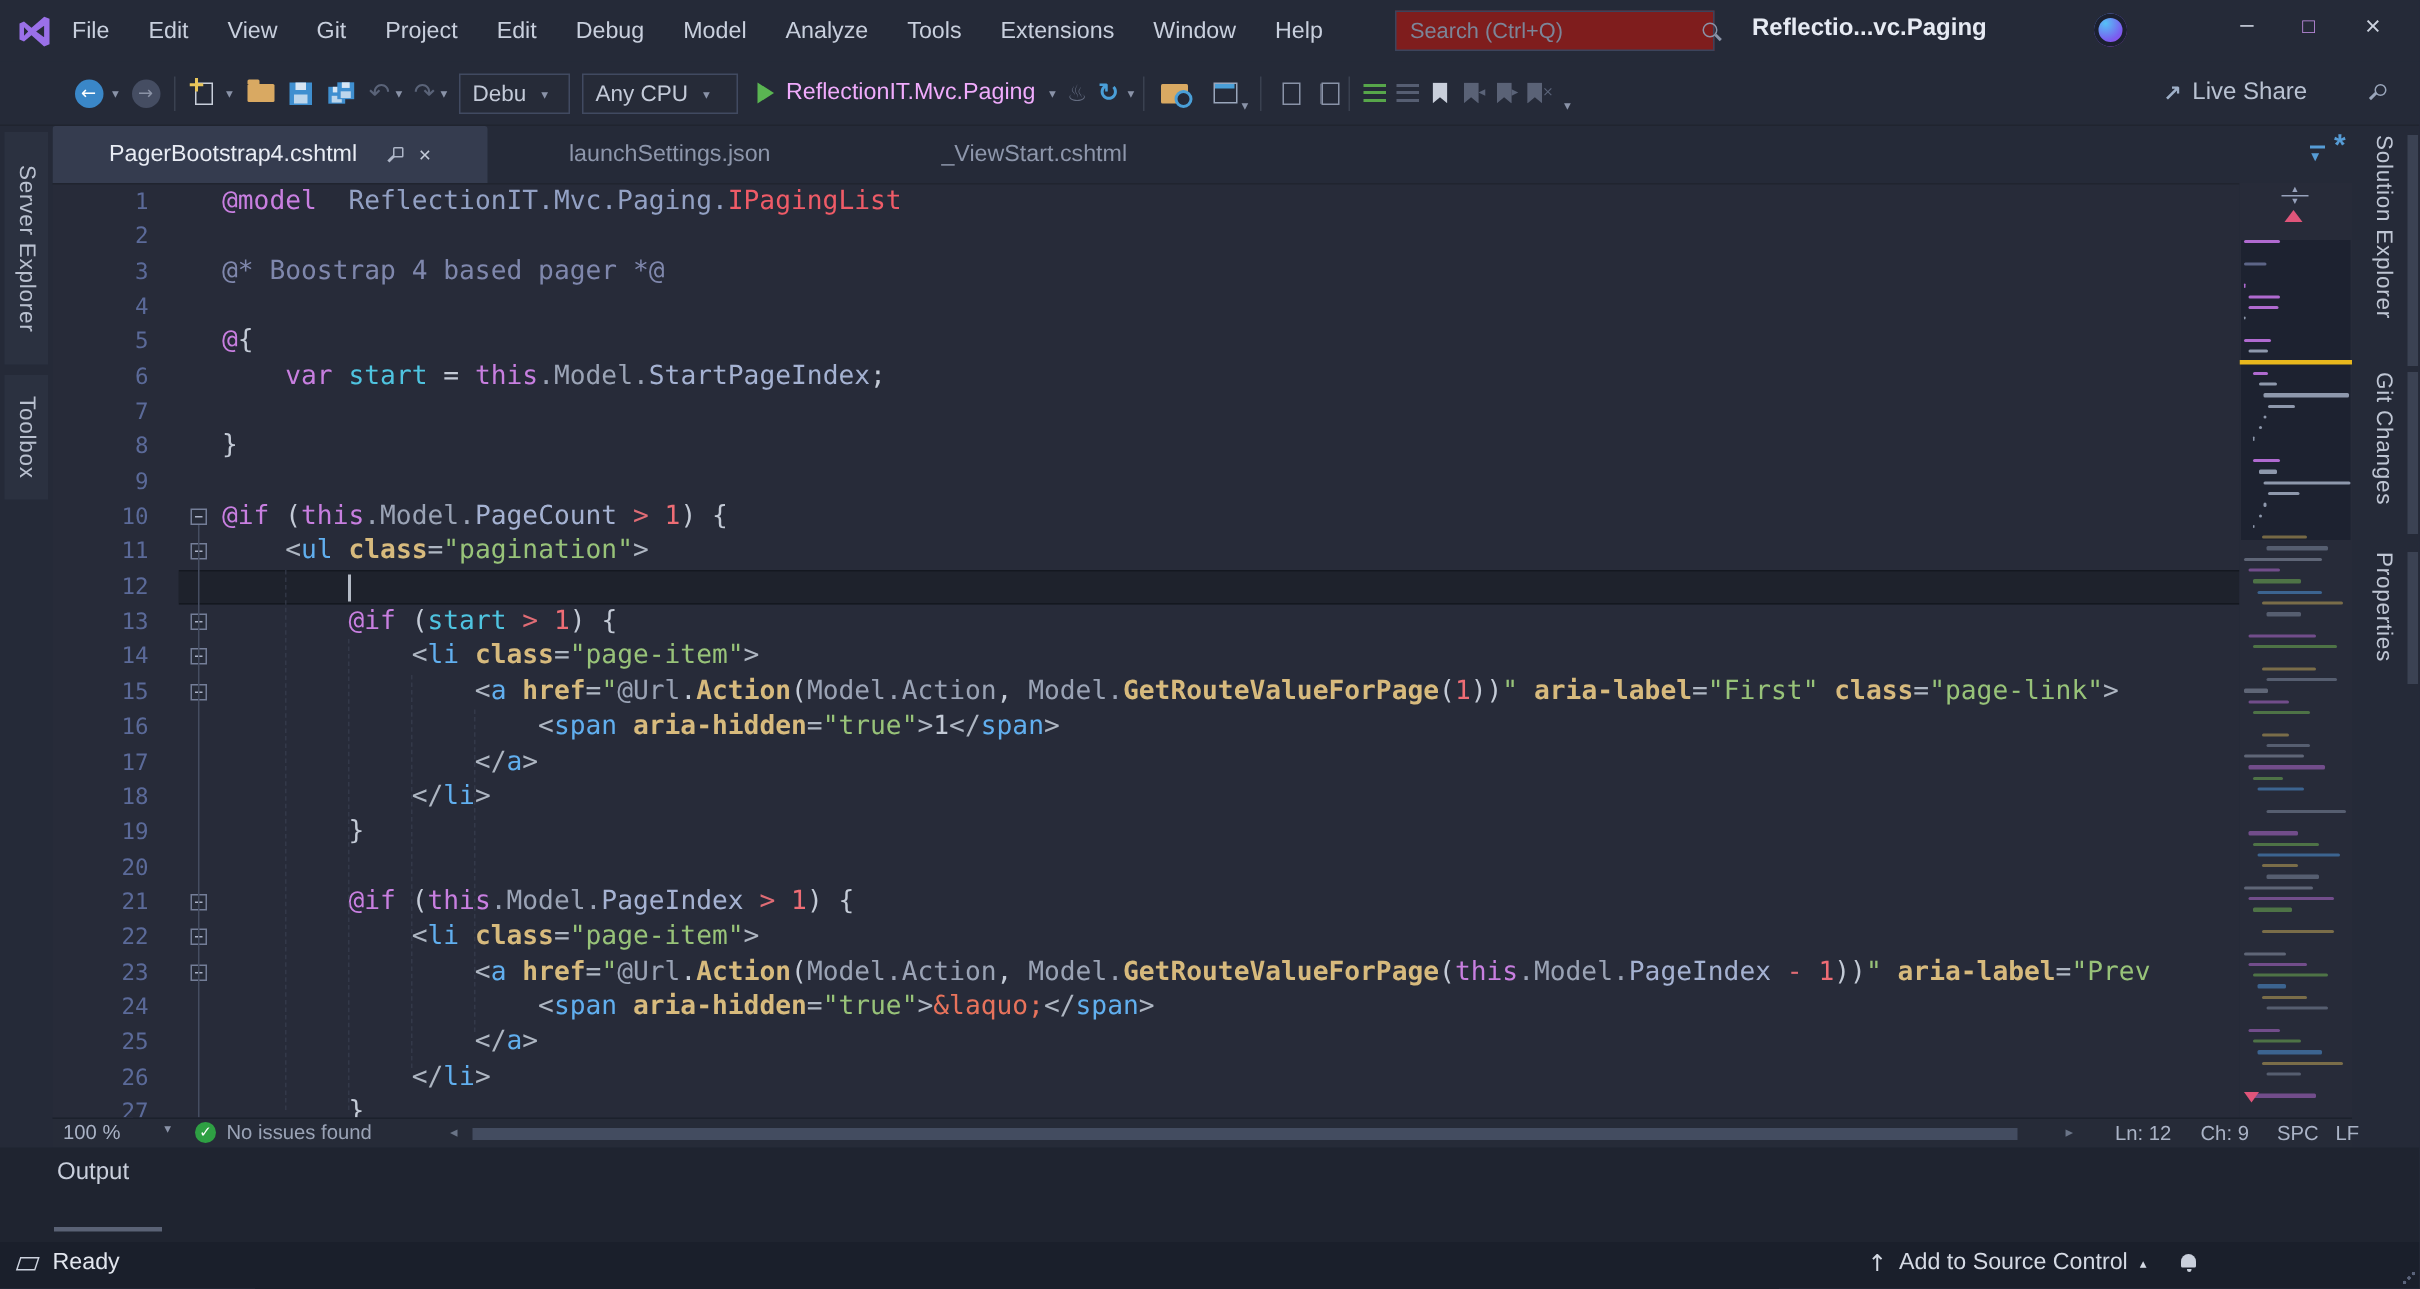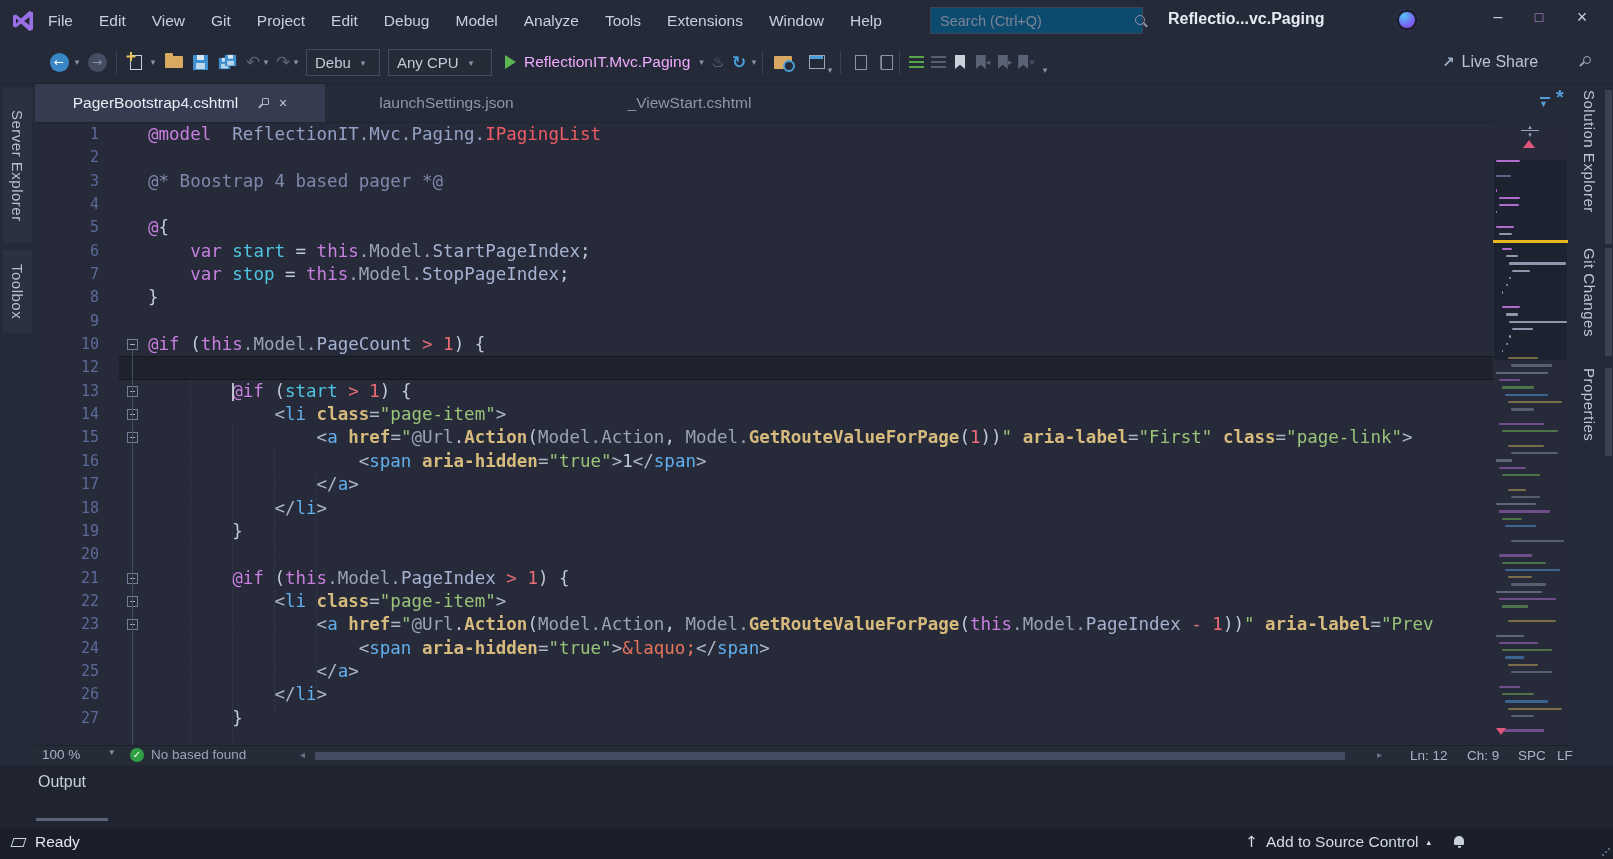--- a/index.html
+++ b/index.html
@@ -5,21 +5,21 @@
   * { margin:0; padding:0; box-sizing:border-box; }
   html,body { width:1613px; height:859px; overflow:hidden; }
   body { font-family:"Liberation Sans", sans-serif; background:#252a38; color:#cdd3e0; }
   #app { position:relative; width:1613px; height:859px; }
 
   
   #titlebar { position:absolute; left:0; top:0; width:1613px; height:41px; background:#252a38; display:flex; align-items:center; }
   #vslogo { width:26px; height:24px; margin:0 12px 0 10px; flex:none; }
   #menubar { display:flex; gap:26px; font-size:15.5px; color:#c8cfdd; }
   .menu-item { cursor:default; }
-  #searchbox { position:absolute; left:930px; top:7px; width:213px; height:27px; background:#0c4a6e; border:1px solid #3c445c; display:flex; align-items:center; }
+  #searchbox { position:absolute; left:930px; top:7px; width:213px; height:27px; background:#7f1d1d; border:1px solid #3c445c; display:flex; align-items:center; }
   #searchbox input { flex:1; background:transparent; border:none; outline:none; color:#aeb6c8; font-size:14.5px; padding:0 6px 0 9px; font-family:"Liberation Sans",sans-serif; }
   #searchbox input::placeholder { color:#7c8598; }
   .mag-icon { position:relative; width:16px; height:16px; margin-right:8px; flex:none; }
   .mag-icon::before { content:""; position:absolute; left:2px; top:2px; width:8px; height:8px; border:1.6px solid #8a93a8; border-radius:50%; }
   .mag-icon::after { content:""; position:absolute; left:10px; top:11px; width:5px; height:1.8px; background:#8a93a8; transform:rotate(45deg); }
   #wintitle { position:absolute; left:1168px; top:10px; width:200px; font-size:16px; font-weight:bold; color:#e6eaf3; }
   #feedback-badge { position:absolute; left:1396px; top:9px; width:22px; height:22px; border-radius:50%; background:radial-gradient(circle at 35% 30%, #55c1f6, #7b5cf0 55%, #c33ee0); box-shadow:inset 0 0 0 3px #1b2030; }
   .winbtn { position:absolute; top:0; width:46px; height:34px; display:flex; align-items:center; justify-content:center; font-size:16px; color:#ccd2df; }
   #btn-min { left:1475px; } #btn-max { left:1516px; color:#c792ea; font-size:14px; } #btn-close { left:1559px; font-size:18px; }
 
@@ -344,21 +344,20 @@
           <span class="lnum">6</span>
           <span class="lbody">
             <span class="lfold"></span>
             <span class="lcode"><span class="tok-pl">    </span><span class="tok-kw">var</span><span class="tok-pl"> </span><span class="tok-local">start</span><span class="tok-pl"> = </span><span class="tok-kw">this</span><span class="tok-id">.Model.</span><span class="tok-prop">StartPageIndex</span><span class="tok-pl">;</span></span>
           </span>
         </div>
         <div class="eline">
           <span class="lnum">7</span>
           <span class="lbody">
             <span class="lfold"></span>
-            <span class="lcode"><span class="tok-pl">    </span><span class="tok-kw">var</span><span class="tok-pl"> </span><span class="tok-local">stop</span><span class="tok-pl"> = </span><span class="tok-kw">this</span><span class="tok-id">.Model.</span><span class="tok-prop">StopPageIndex</span><span class="tok-pl">;</span></span>
           </span>
         </div>
         <div class="eline">
           <span class="lnum">8</span>
           <span class="lbody">
             <span class="lfold"></span>
             <span class="lcode"><span class="tok-pl">}</span></span>
           </span>
         </div>
         <div class="eline">
@@ -368,20 +367,29 @@
             <span class="lcode"></span>
           </span>
         </div>
         <div class="eline">
           <span class="lnum">10</span>
           <span class="lbody">
             <span class="lfold">
               <span class="foldbox"></span>
             </span>
             <span class="lcode"><span class="tok-kw">@if</span><span class="tok-pl"> (</span><span class="tok-kw">this</span><span class="tok-id">.Model.</span><span class="tok-prop">PageCount</span><span class="tok-pl"> </span><span class="tok-op">&gt;</span><span class="tok-pl"> </span><span class="tok-num">1</span><span class="tok-pl">) {</span></span>
+          </span>
+        </div>
+        <div class="eline">
+          <span class="lnum">11</span>
+          <span class="lbody">
+            <span class="lfold">
+              <span class="foldbox"></span>
+            </span>
+            <span class="lcode"><span class="tok-tagp">    &lt;</span><span class="tok-tag">ul</span><span class="tok-pl"> </span><span class="tok-attr">class</span><span class="tok-tagp">=</span><span class="tok-str">"pagination"</span><span class="tok-tagp">&gt;</span></span>
           </span>
         </div>
         <div class="eline cur">
           <span class="lnum">12</span>
           <span class="lbody">
             <span class="lfold"></span>
             <span class="lcode"></span>
           </span>
         </div>
         <div class="eline">
@@ -585,21 +593,21 @@
     <div id="mm-marker-bottom"></div>
   </div>
 
   <div id="edstatus">
     <div id="zoom-select">
         <span>100 %</span>
         <span class="caret">▾</span>
       </div>
     <div id="issues">
       <span class="check-ic">✓</span>
-      <span>No based found</span>
+      <span>No issues found</span>
     </div>
     <div class="hsb-arrow" style="left:265px">◂</div>
     <div id="hsb-thumb"></div>
     <div class="hsb-arrow" style="left:1342px">▸</div>
     <div class="edstat" style="left:1375px">Ln: 12</div>
     <div class="edstat" style="left:1432px">Ch: 9</div>
     <div class="edstat" style="left:1483px">SPC</div>
     <div class="edstat" style="left:1522px">LF</div>
   </div>
 

